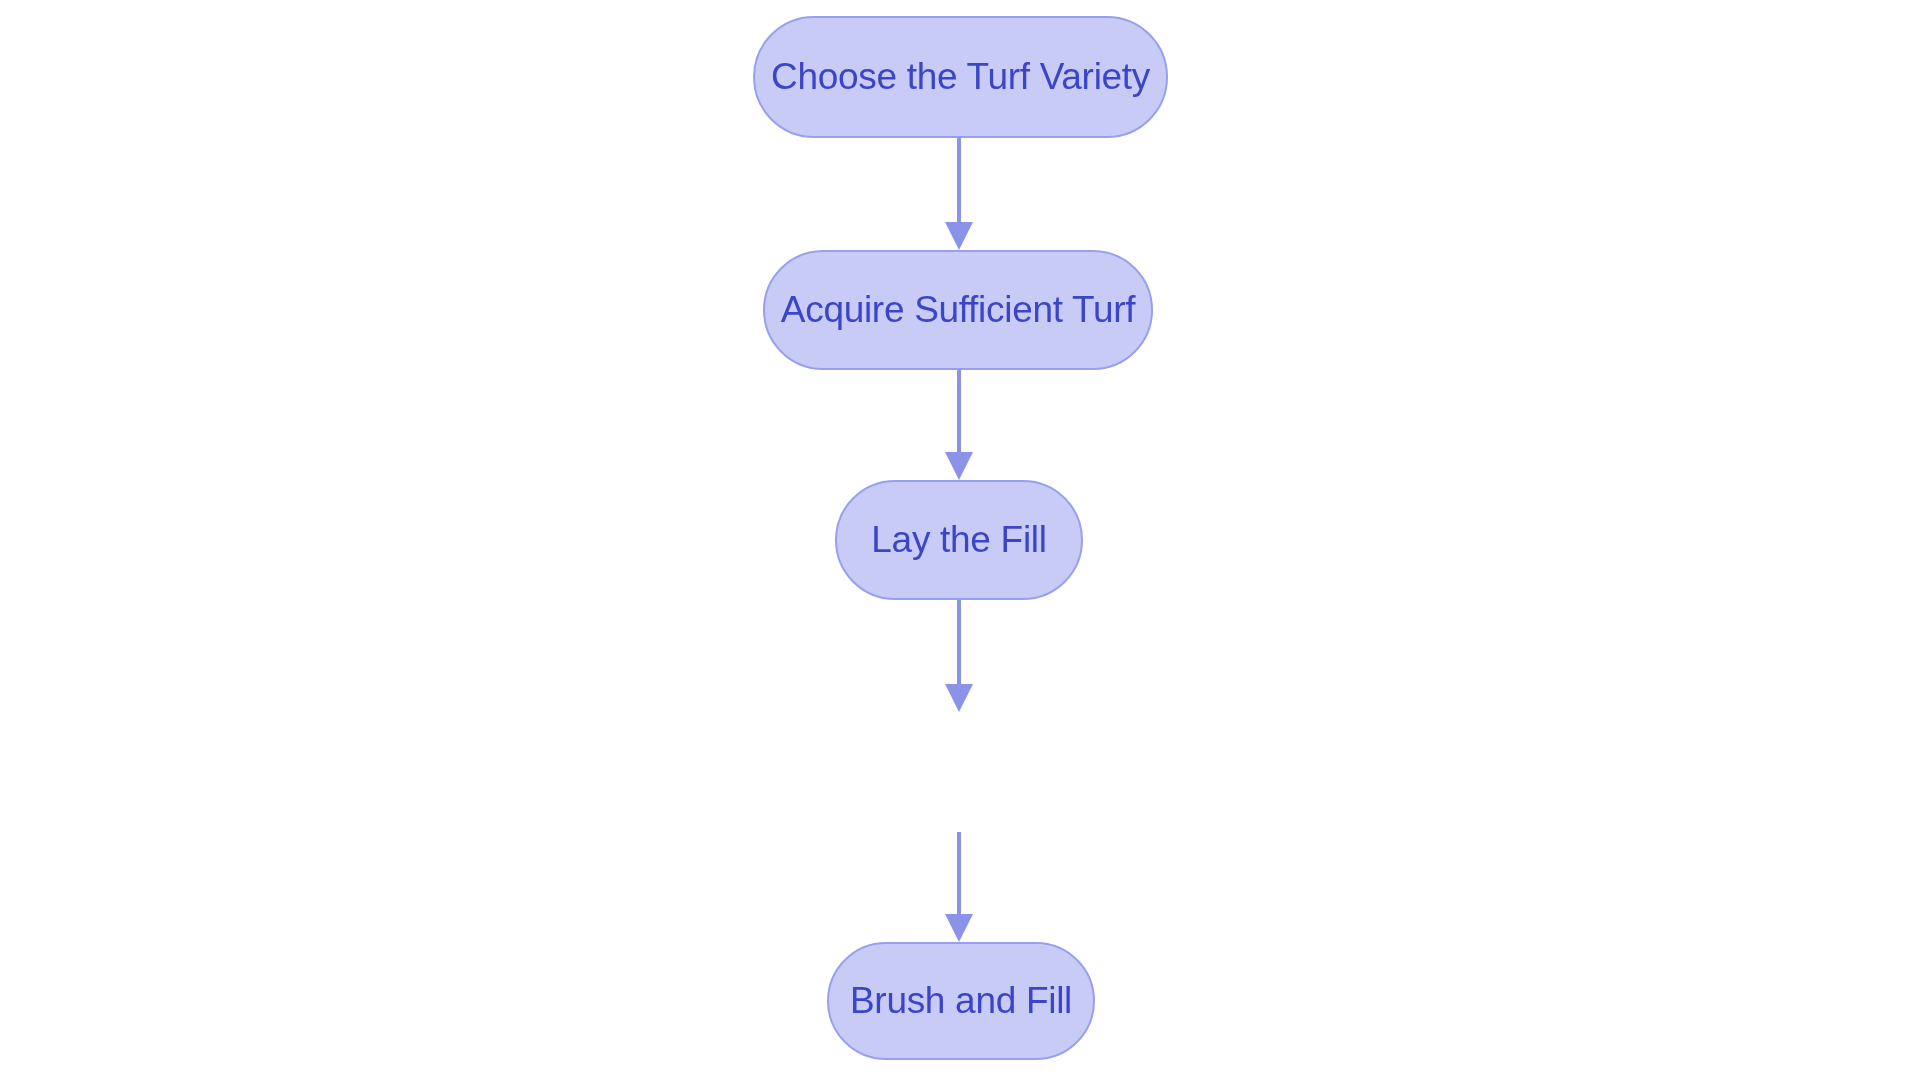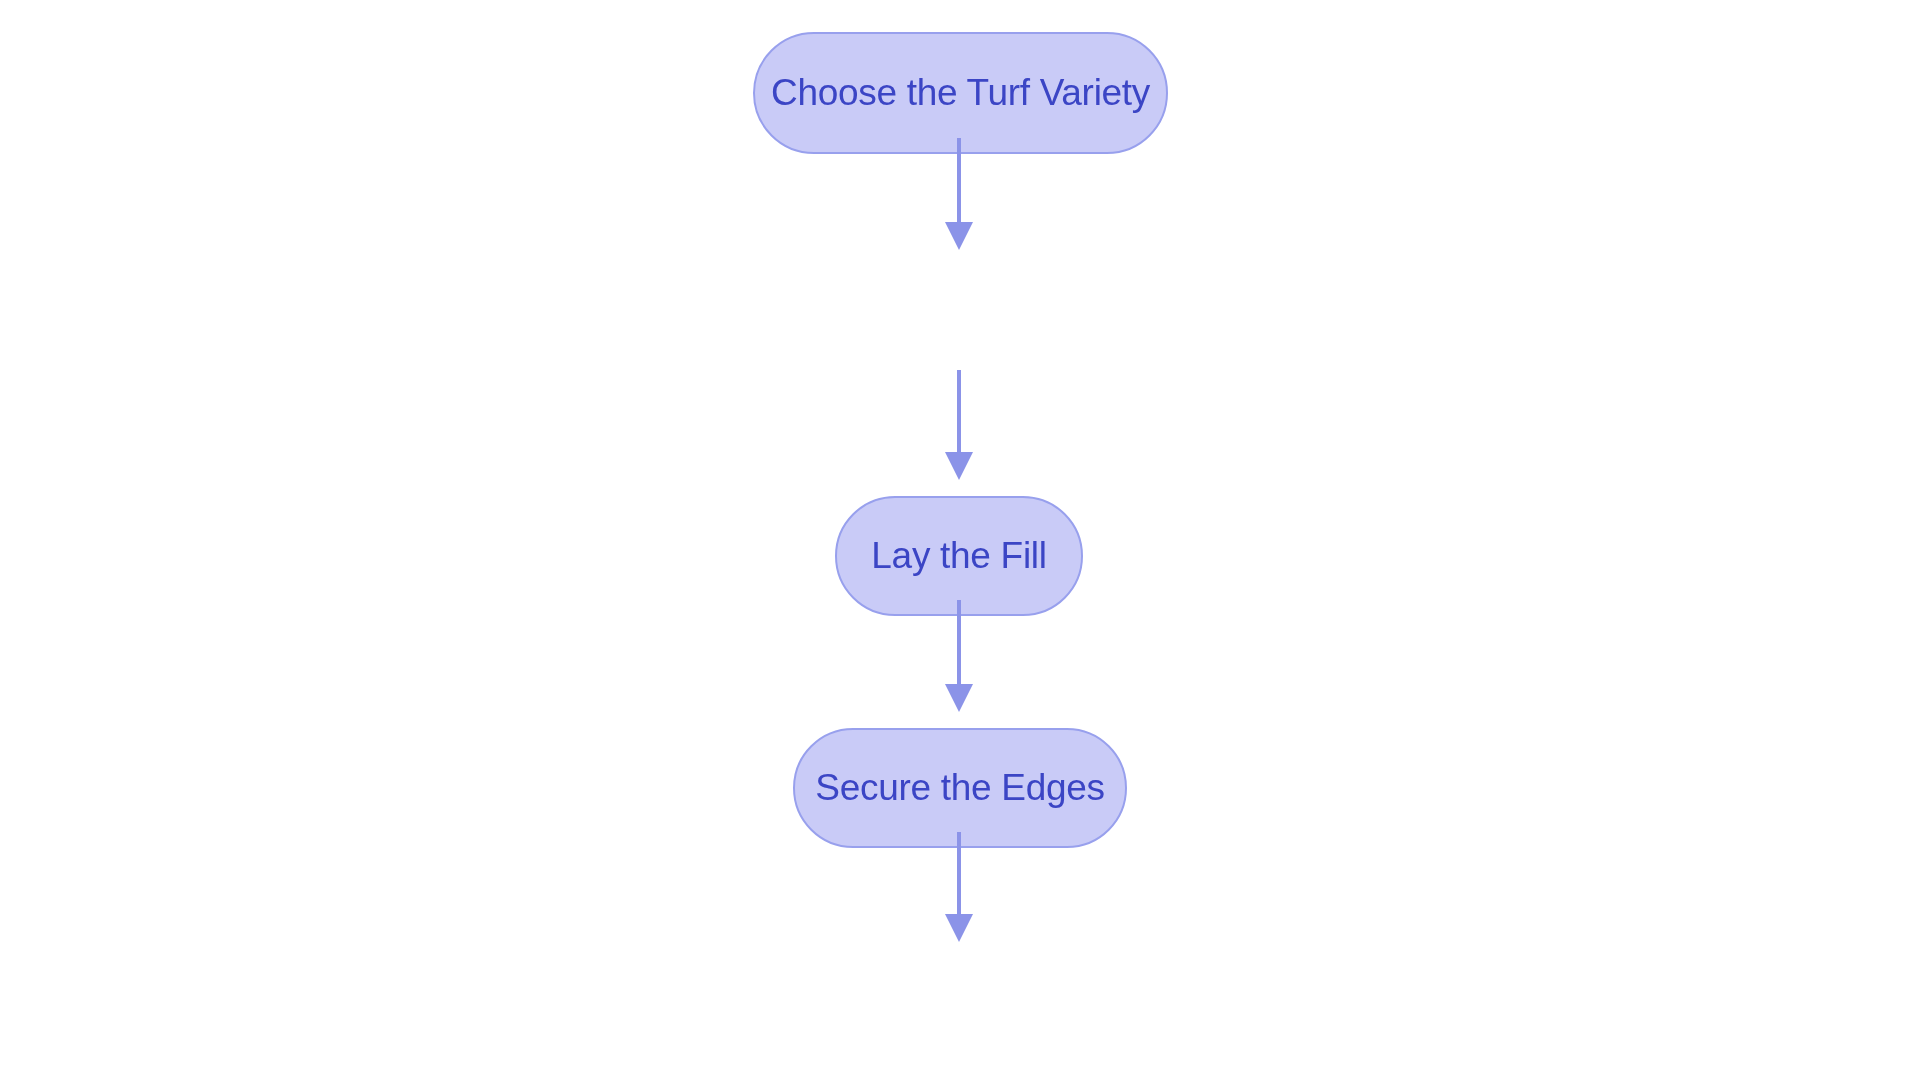--- a/index.html
+++ b/index.html
@@ -24,21 +24,20 @@
     background: var(--bg);
   }
   .node {
     position: absolute;
     display: flex;
     align-items: center;
     justify-content: center;
     background: var(--node-fill);
     border: 2px solid var(--node-border);
     border-radius: 62px;
-    margin-top: 16px;
   }
   .node-label {
     color: var(--node-text);
     font-size: 37px;
     letter-spacing: -0.3px;
     white-space: nowrap;
     text-align: center;
   }
   .n1 { left: 753px; top: 16px;  width: 415px; height: 122px; }
   .n2 { left: 763px; top: 250px; width: 390px; height: 120px; }
@@ -60,38 +59,41 @@
 
   <div class="node n1">
     <span class="node-label">Choose the Turf Variety</span>
   </div>
 
   <svg class="arrow a1" width="30" height="112" viewBox="0 0 30 112" xmlns="http://www.w3.org/2000/svg">
     <line x1="15" y1="0" x2="15" y2="86"></line>
     <polygon points="1,84 29,84 15,112"></polygon>
   </svg>
 
+  <div class="node n2">
+    <span class="node-label">Acquire Sufficient Turf</span>
+  </div>
 
   <svg class="arrow a2" width="30" height="110" viewBox="0 0 30 110" xmlns="http://www.w3.org/2000/svg">
     <line x1="15" y1="0" x2="15" y2="84"></line>
     <polygon points="1,82 29,82 15,110"></polygon>
   </svg>
 
   <div class="node n3">
     <span class="node-label">Lay the Fill</span>
   </div>
 
   <svg class="arrow a3" width="30" height="112" viewBox="0 0 30 112" xmlns="http://www.w3.org/2000/svg">
     <line x1="15" y1="0" x2="15" y2="86"></line>
     <polygon points="1,84 29,84 15,112"></polygon>
   </svg>
 
-  <div class="node n4">
-    <span class="node-label">Secure the Edges</span>
-  </div>
 
   <svg class="arrow a4" width="30" height="110" viewBox="0 0 30 110" xmlns="http://www.w3.org/2000/svg">
     <line x1="15" y1="0" x2="15" y2="84"></line>
     <polygon points="1,82 29,82 15,110"></polygon>
   </svg>
 
+  <div class="node n5">
+    <span class="node-label">Brush and Fill</span>
+  </div>
 
 </div>
 
 </body></html>

